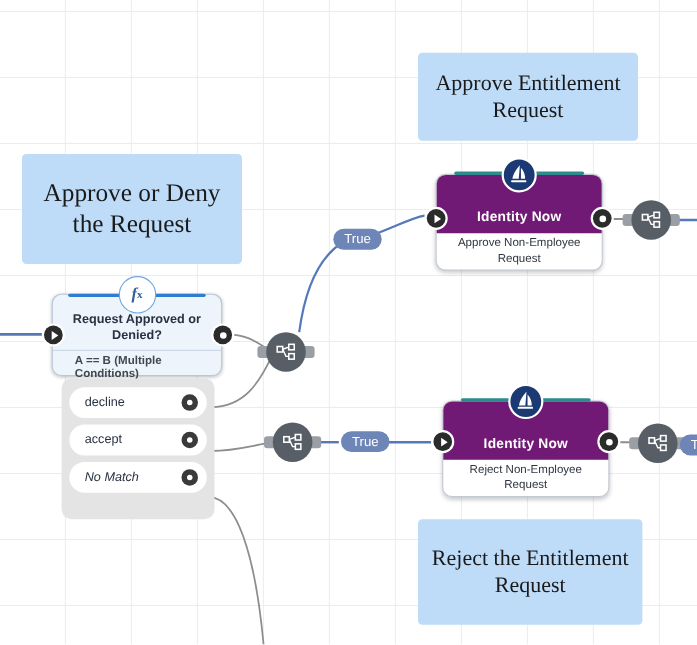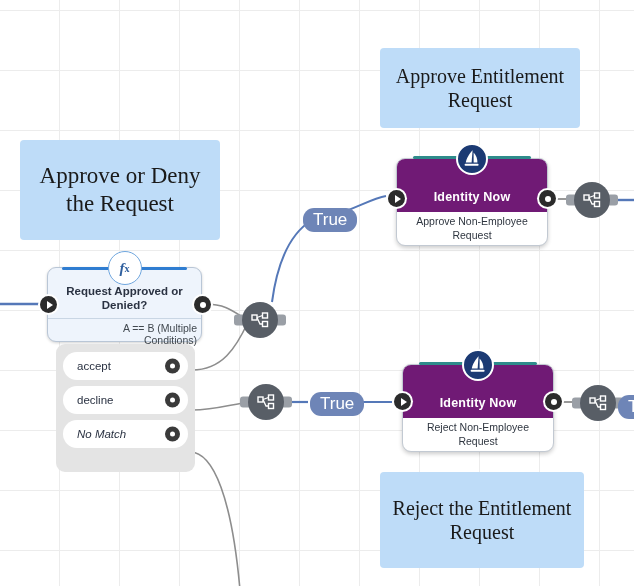--- a/index.html
+++ b/index.html
@@ -106,23 +106,24 @@
   }
   #decision-node .divider {
     position: absolute;
     left: 0; right: 0; top: 50px;
     height: 1px;
     background: #c9d6e4;
   }
   #decision-node .subtitle {
     position: absolute;
     left: 20px; right: 4px; top: 54px;
-    text-align: right;
+    text-align: left;
     font-size: 10.5px;
     color: #41484f;
+    font-weight: bold;
   }
 
   
   #branch-list {
     position: absolute;
     left: 56px; top: 344px;
     width: 139px; height: 128px;
     background: #e4e4e4;
     border-radius: 9px;
     box-sizing: border-box;
@@ -285,21 +286,21 @@
   #junction-decline  { left: 248px; top: 384px; }
   #junction-approve  { left: 574px; top: 182px; }
   #junction-reject   { left: 580px; top: 385px; }
 
   
   .pill {
     position: absolute;
     background: #6e85b7;
     color: #ffffff;
     border-radius: 11px;
-    font-size: 17px;
+    font-size: 12px;
     padding: 3px 10px 4px 10px;
     line-height: 1;
     box-sizing: border-box;
   }
   #pill-true-approve { left: 303px; top: 208px; }
   #pill-true-reject  { left: 310px; top: 392px; }
   #pill-true-edge    { left: 618px; top: 395px; }
 </style>
 </head>
 <body>
@@ -352,25 +353,25 @@
     <div class="title">Request Approved or Denied?</div>
     <div class="divider"></div>
     <div class="subtitle">A == B (Multiple Conditions)</div>
   </div>
 
   <div class="port port-in" id="port-decision-in"></div>
   <div class="port port-out" id="port-decision-out"></div>
 
   <div id="branch-list">
     <div class="branch-item">
+      <span>decline</span>
+      <span class="branch-port"></span>
+    </div>
+    <div class="branch-item">
       <span>accept</span>
-      <span class="branch-port"></span>
-    </div>
-    <div class="branch-item">
-      <span>decline</span>
       <span class="branch-port"></span>
     </div>
     <div class="branch-item">
       <span>No Match</span>
       <span class="branch-port"></span>
     </div>
   </div>
 
   <div class="action-node" id="action-approve">
     <div class="teal-bar"></div>

